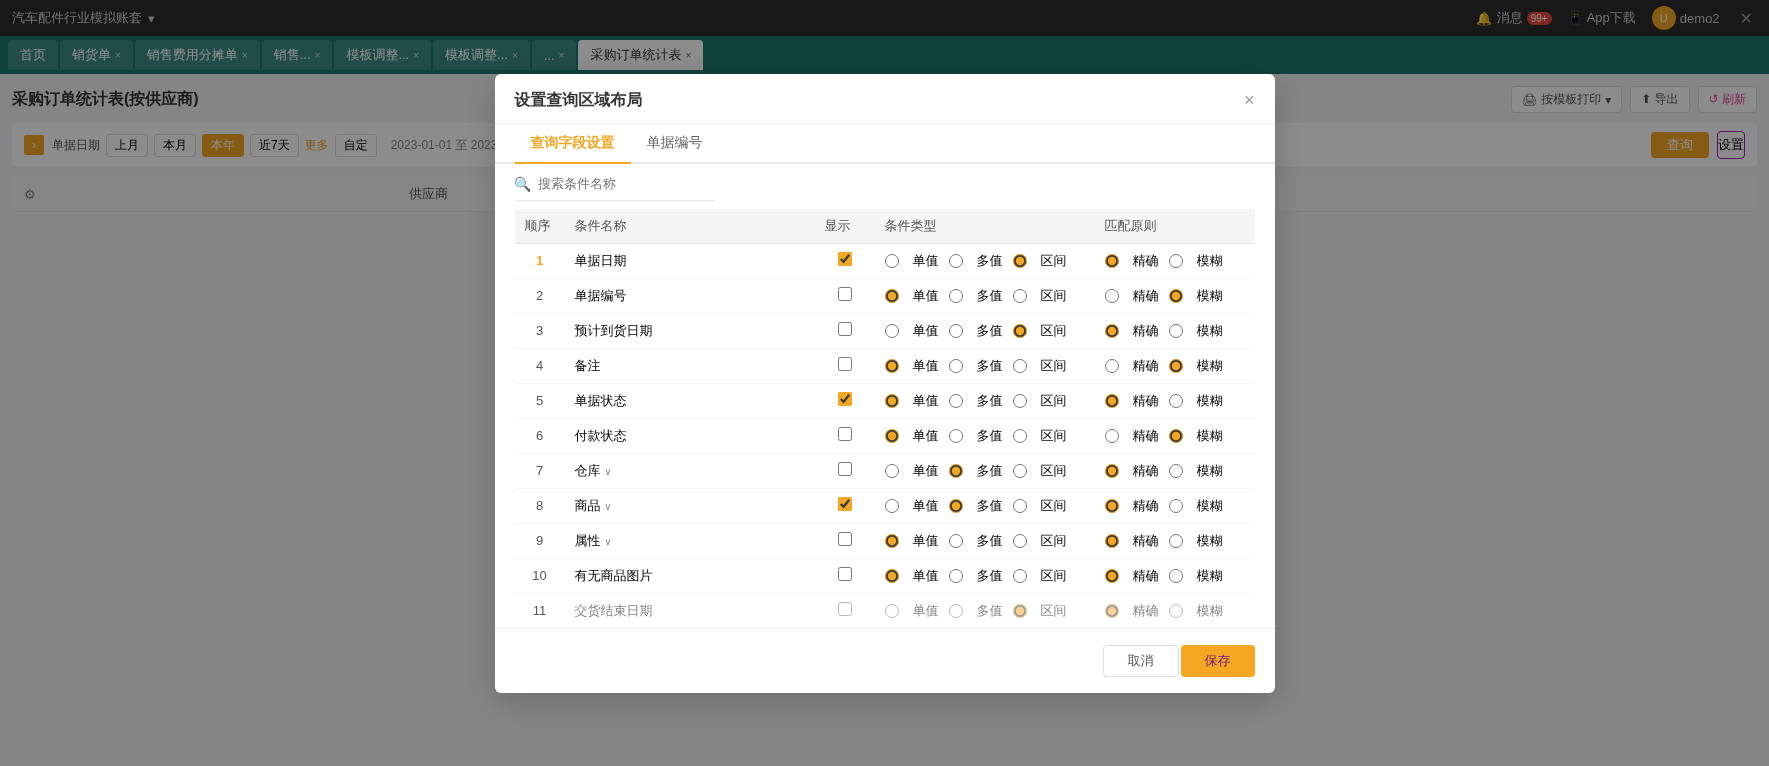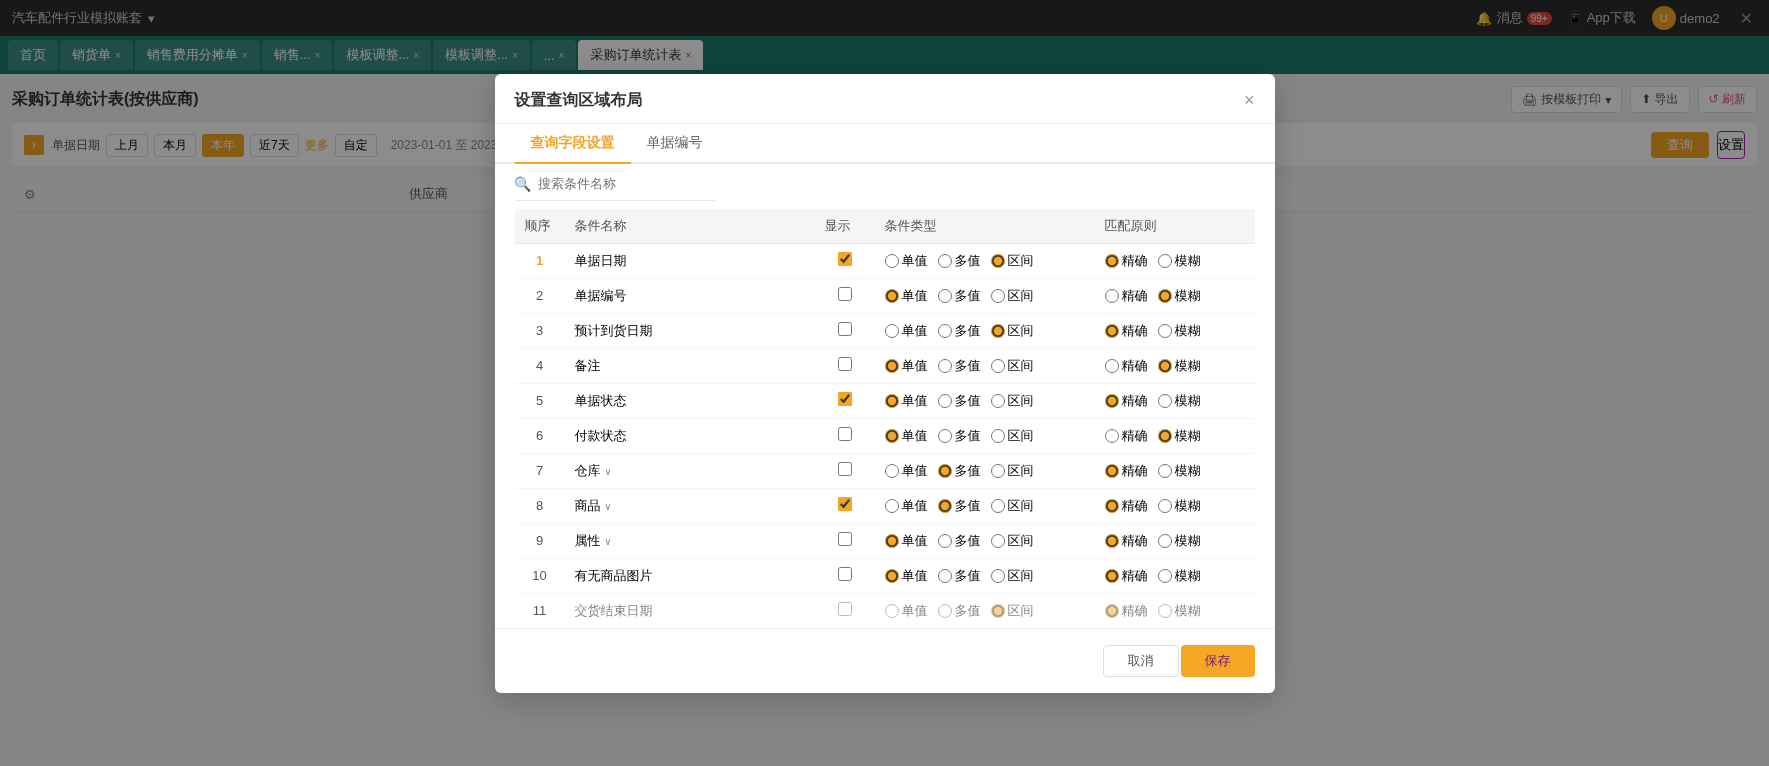--- a/index.html
+++ b/index.html
@@ -148,21 +148,21 @@
     .conditions-table tr:last-child td { border-bottom: none; }
 
     .col-order { width: 50px; text-align: center; }
     .col-name { min-width: 120px; }
     .col-show { width: 60px; text-align: center; }
     .col-type { width: 220px; }
     .col-match { width: 160px; }
 
     
     .radio-group { display: flex; align-items: center; gap: 10px; }
-    .radio-item { display: flex; align-items: center; gap: 3px; cursor: pointer; }
+    .radio-item { display: flex; align-items: center; gap: 14px; cursor: pointer; }
     .radio-input { width: 14px; height: 14px; accent-color: #f5a623; cursor: pointer; }
     .checkbox-input { width: 14px; height: 14px; accent-color: #f5a623; cursor: pointer; }
 
     
     .modal-footer {
       padding: 16px 20px;
       display: flex;
       justify-content: flex-end;
       gap: 2px;
       border-top: 1px solid #f0f0f0;

